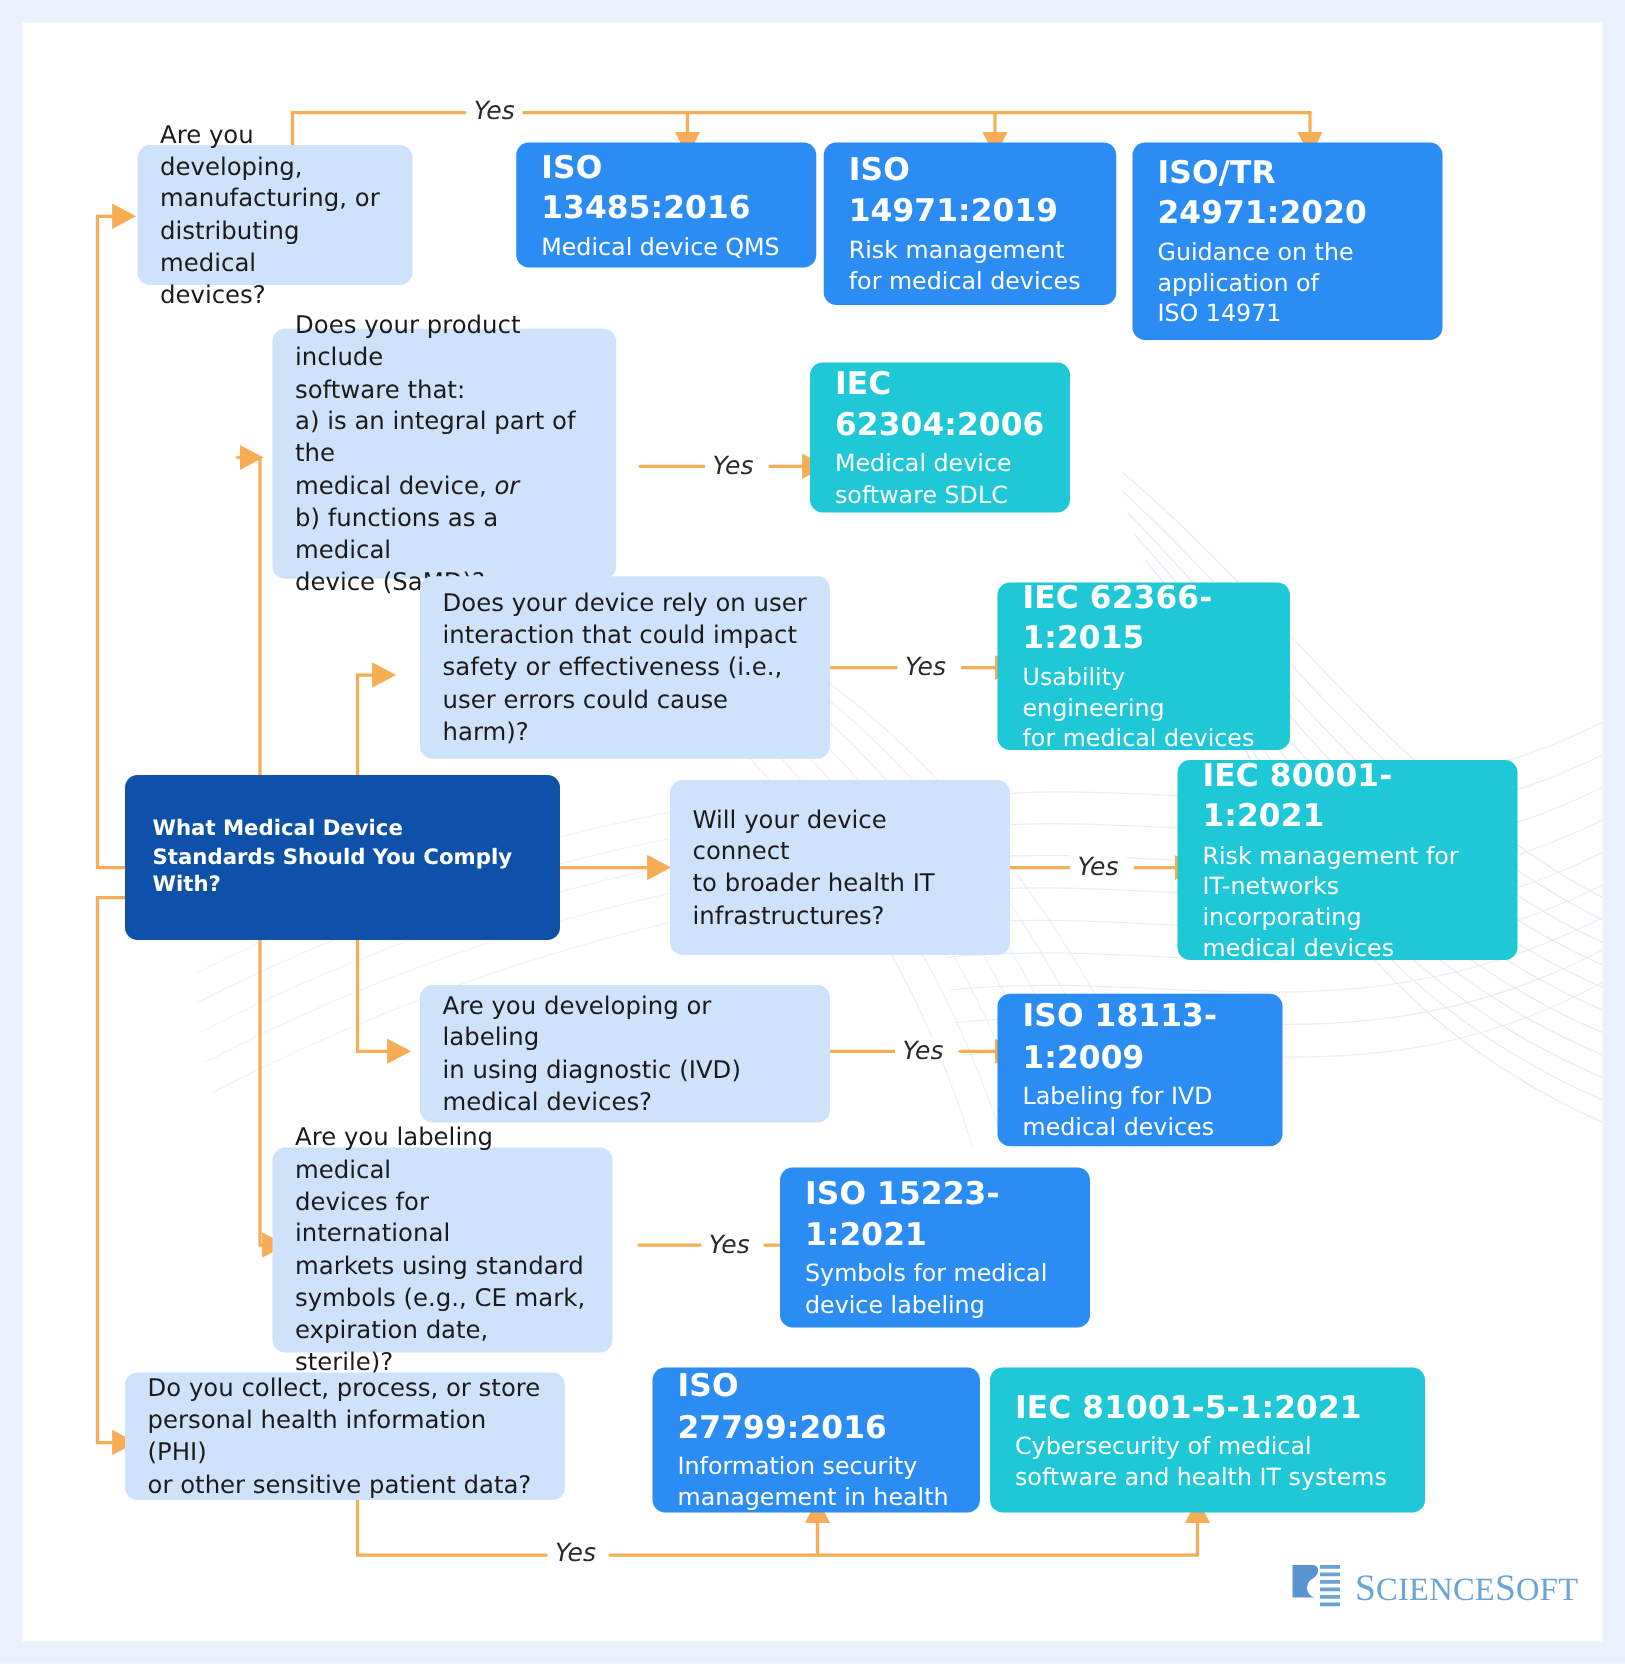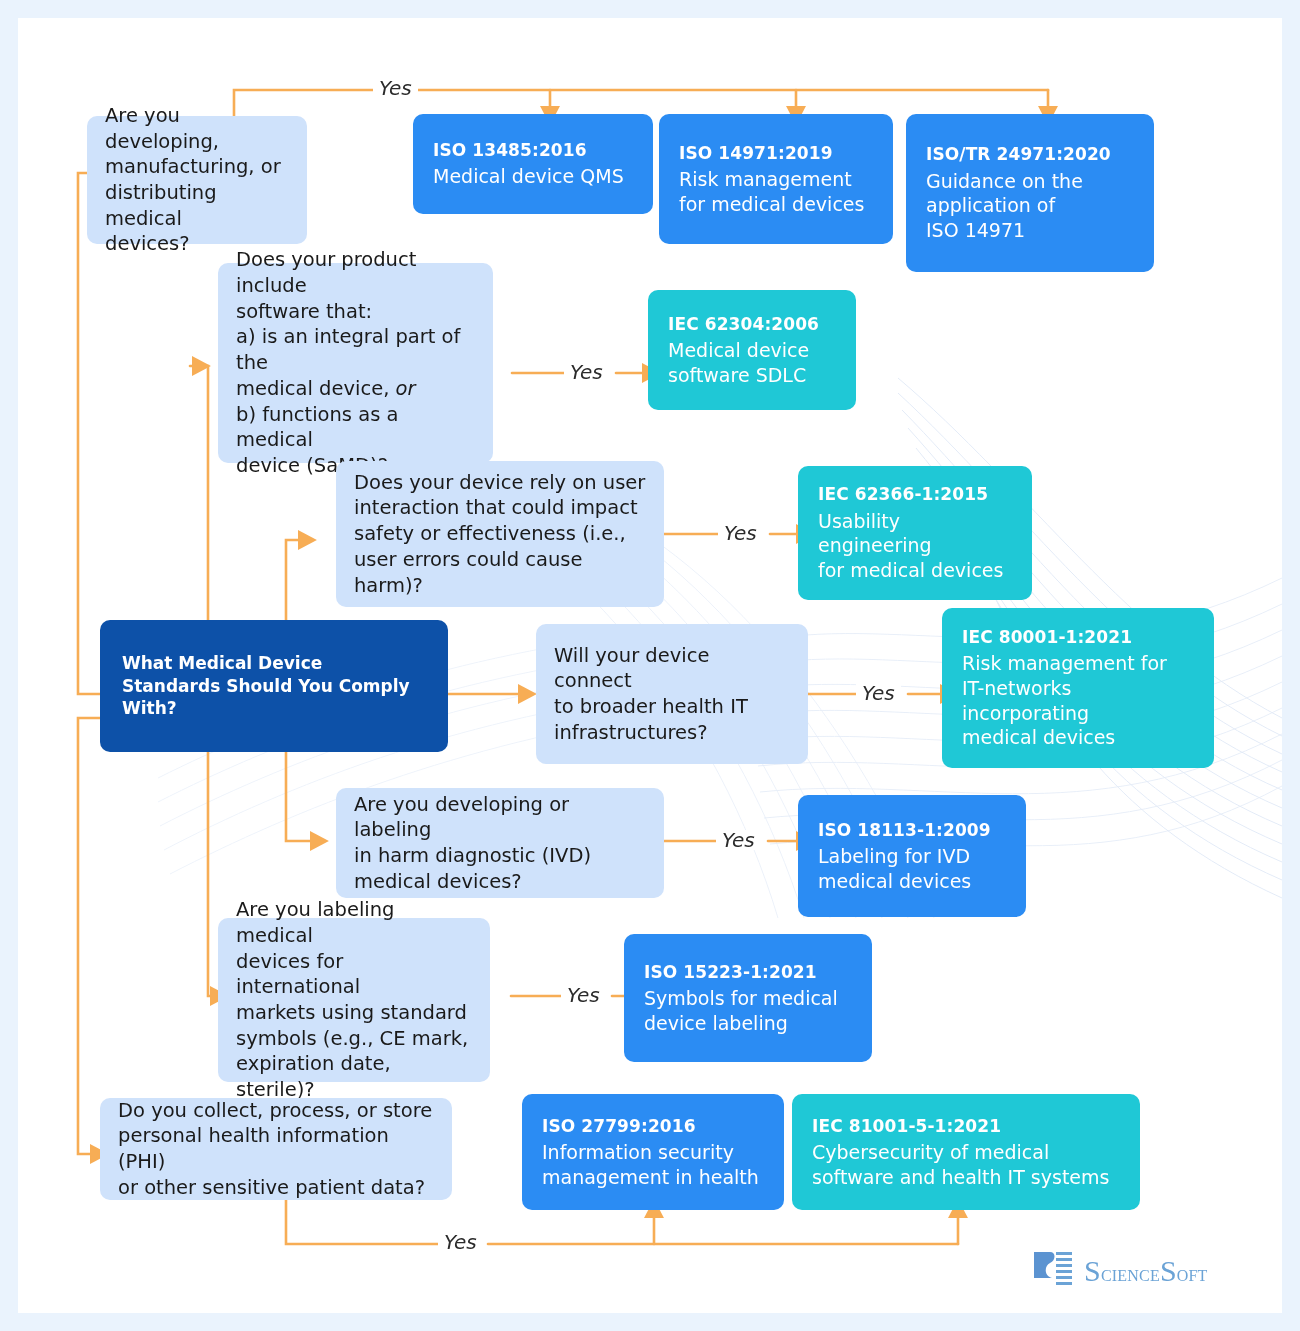--- a/index.html
+++ b/index.html
@@ -32,21 +32,21 @@
     padding:14px 18px;
     font-size:19.5px;
     line-height:1.32;
   }
   .std{
     padding:14px 20px;
     color:#ffffff;
   }
   .std .code{
     font-weight:bold;
-    font-size:17px;
+    font-size:25px;
     line-height:1.3;
     margin-bottom:3px;
     letter-spacing:.1px;
   }
   .std .desc{
     font-size:19px;
     line-height:1.3;
     font-weight:400;
   }
   .blue{background:#2b8cf3;}
@@ -83,21 +83,21 @@
   }
   #logo .mark{width:46px;height:46px;flex:0 0 auto;}
   #logo .wordmark{
     font-family:"Liberation Serif", serif;
     color:#6ba3d6;
     font-size:30px;
     letter-spacing:.2px;
     white-space:nowrap;
   }
   #logo .wordmark .cap{font-size:30px;}
-  #logo .wordmark .sm{font-size:16px;}
+  #logo .wordmark .sm{font-size:26px;}
 </style>
 </head>
 <body>
 
 <div id="canvas">
 
   <svg id="waves" viewBox="0 0 1264 1295" preserveAspectRatio="none" aria-hidden="true">
     <g fill="none" stroke="#dfe8f6" stroke-width="1" opacity="0.85">
       <path d="M880 360 C 1010 470, 1110 620, 1264 700"></path>
       <path d="M880 375 C 1005 490, 1105 640, 1264 718"></path>
@@ -192,21 +192,21 @@
   </svg>
 
   <div class="yeslabel" style="left:355px;top:60px;">Yes</div>
   <div class="yeslabel" style="left:546px;top:344px;">Yes</div>
   <div class="yeslabel" style="left:700px;top:505px;">Yes</div>
   <div class="yeslabel" style="left:838px;top:665px;">Yes</div>
   <div class="yeslabel" style="left:698px;top:812px;">Yes</div>
   <div class="yeslabel" style="left:543px;top:967px;">Yes</div>
   <div class="yeslabel" style="left:420px;top:1214px;">Yes</div>
 
-  <div class="node q" style="left:69px;top:98px;width:220px;height:128px;">
+  <div class="node q" style="left:92px;top:98px;width:220px;height:112px;">
     <div>Are you developing,</div>
     <div>manufacturing, or</div>
     <div>distributing medical</div>
     <div>devices?</div>
   </div>
 
   <div class="node q" style="left:200px;top:245px;width:275px;height:200px;">
     <div>Does your product include</div>
     <div>software that:</div>
     <div>a) is an integral part of the</div>
@@ -223,21 +223,21 @@
   </div>
 
   <div class="node q" style="left:518px;top:606px;width:272px;height:140px;">
     <div>Will your device connect</div>
     <div>to broader health IT</div>
     <div>infrastructures?</div>
   </div>
 
   <div class="node q" style="left:318px;top:770px;width:328px;height:110px;">
     <div>Are you developing or labeling</div>
-    <div>in harm diagnostic (IVD)</div>
+    <div>in using diagnostic (IVD)</div>
     <div>medical devices?</div>
   </div>
 
   <div class="node q" style="left:200px;top:900px;width:272px;height:164px;">
     <div>Are you labeling medical</div>
     <div>devices for international</div>
     <div>markets using standard</div>
     <div>symbols (e.g., CE mark,</div>
     <div>expiration date, sterile)?</div>
   </div>

